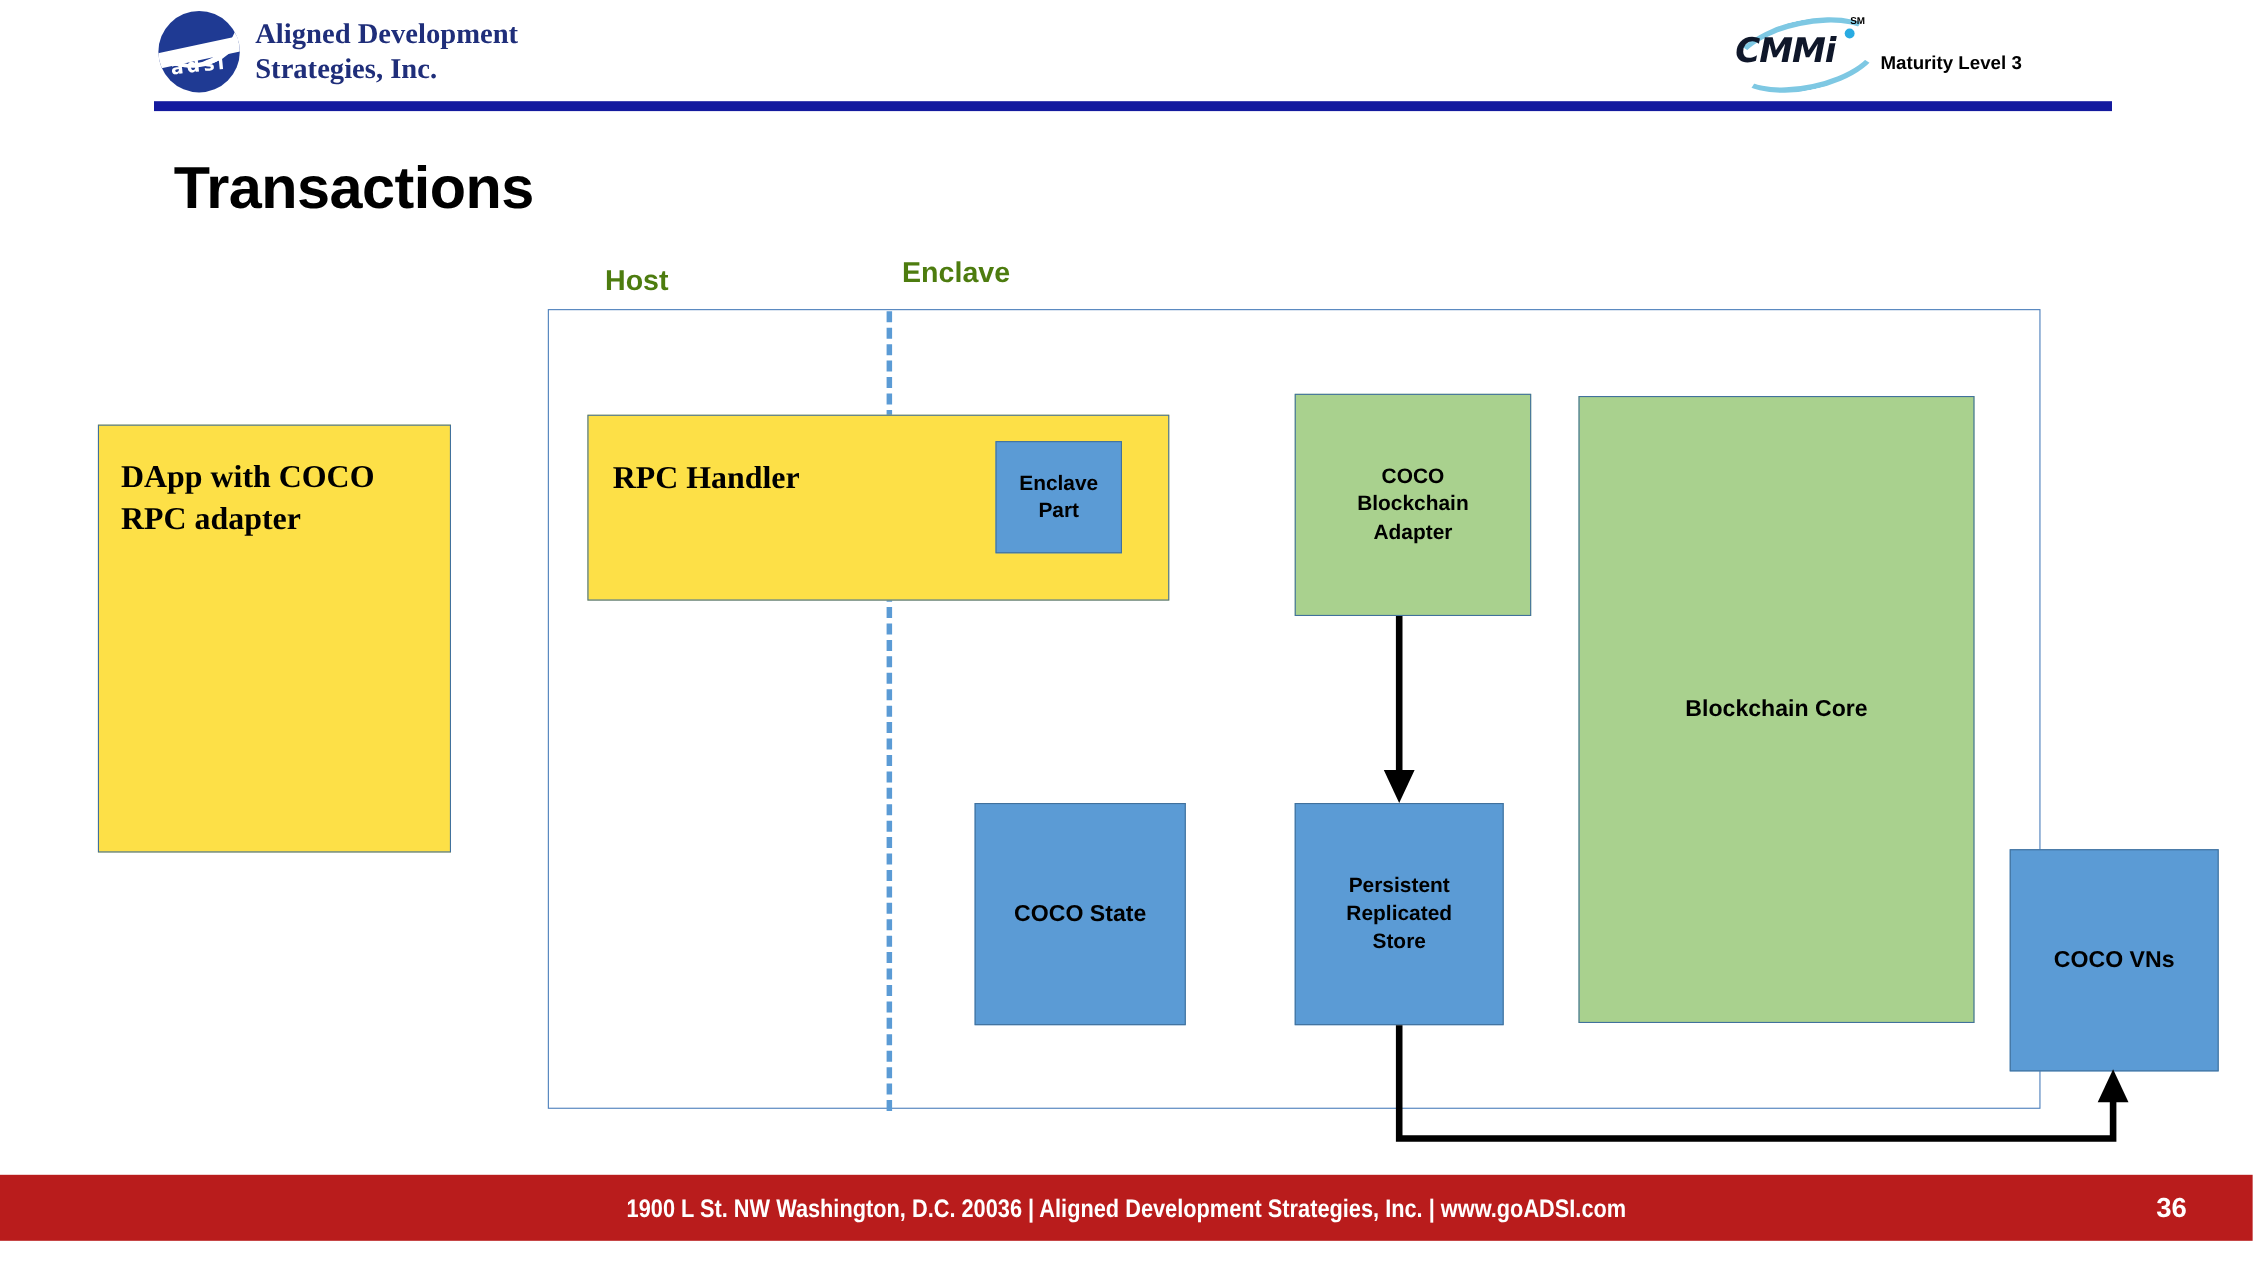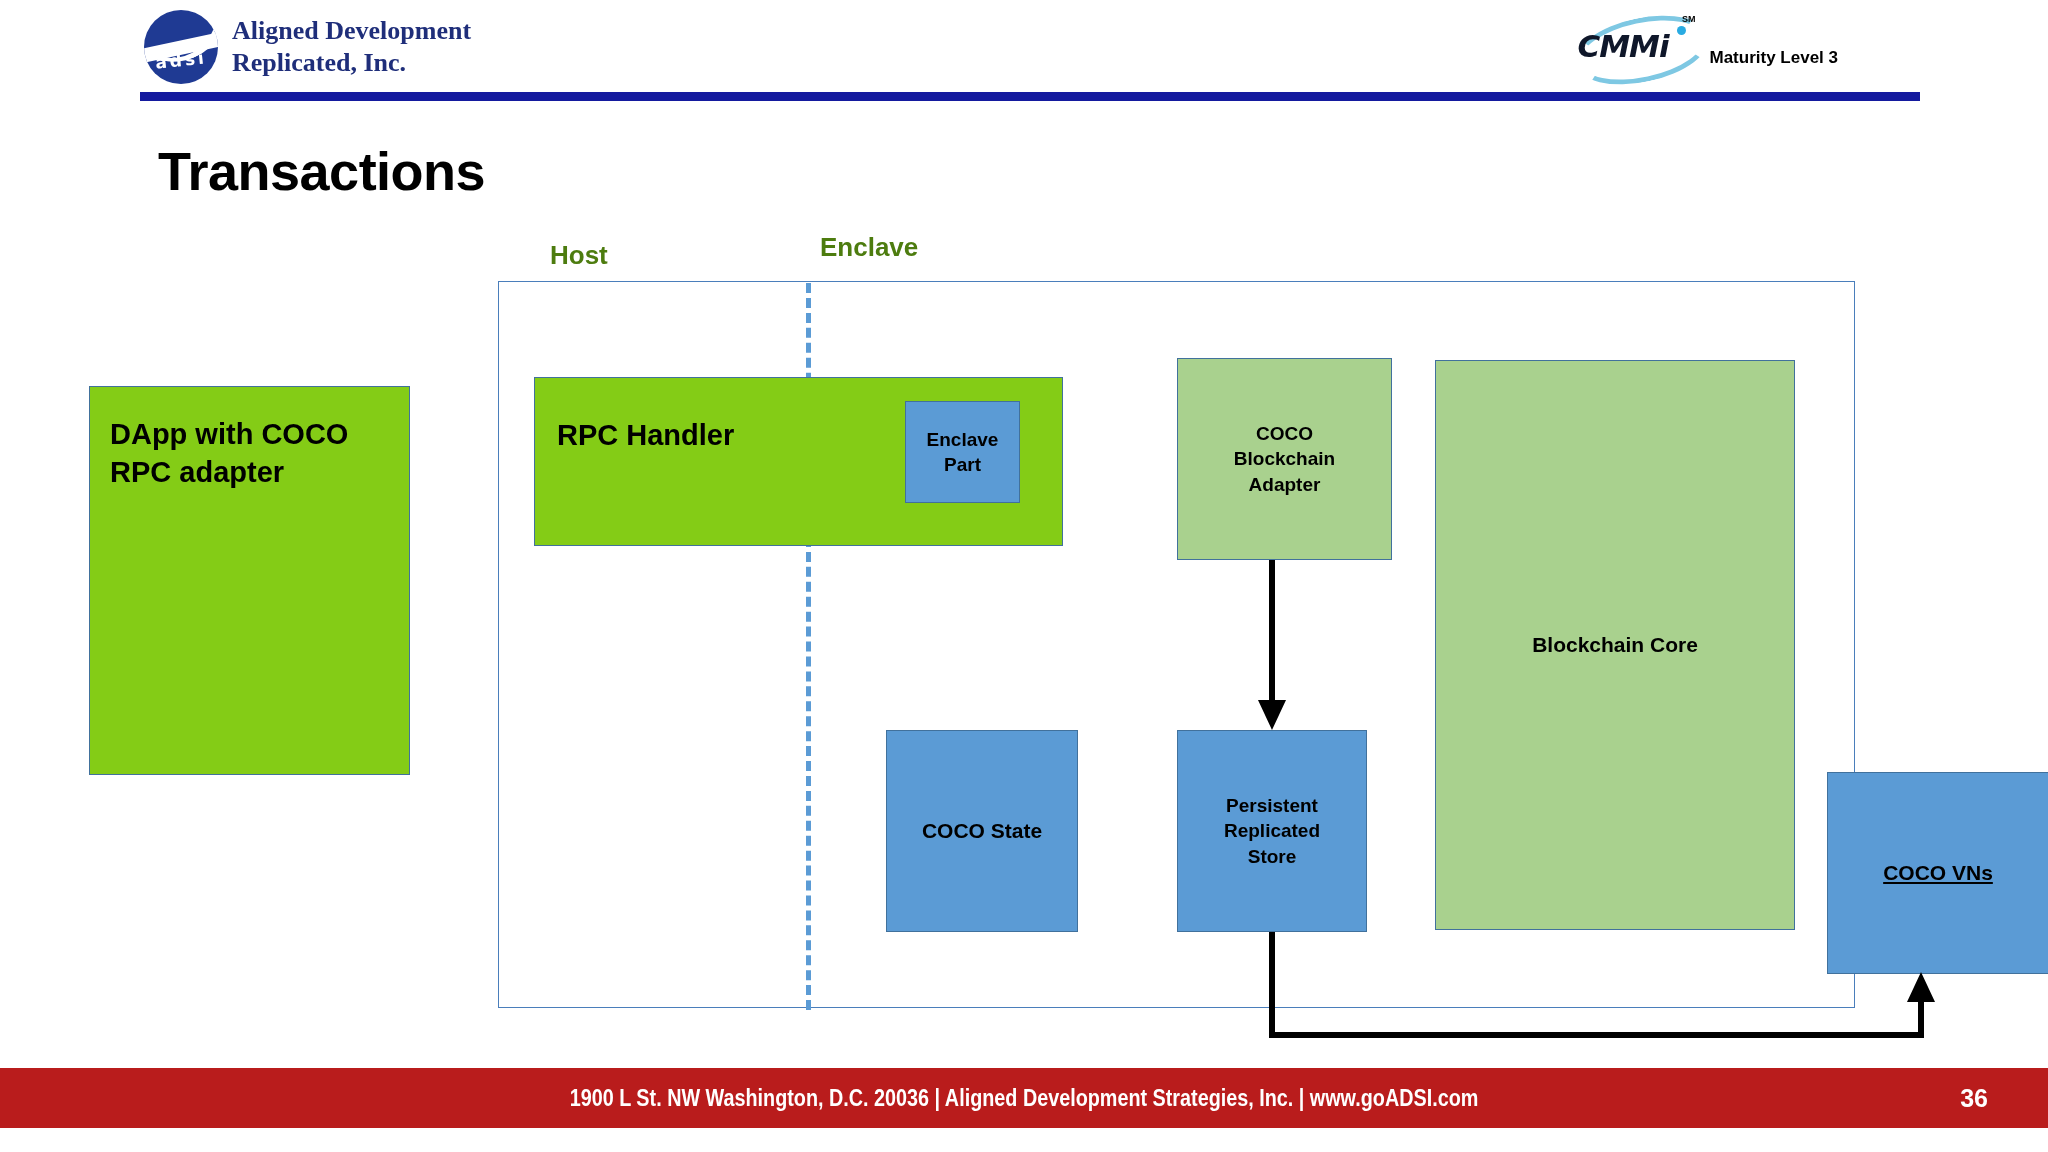--- a/index.html
+++ b/index.html
@@ -178,21 +178,21 @@
     box-sizing: border-box;
     border: 1.5px solid #41719C;
     display: flex;
     align-items: center;
     justify-content: center;
     text-align: center;
     color: #000000;
     line-height: 1.32;
     white-space: pre-line;
   }
-  .node.gray  { background: #84cc16; }
+  .node.gray  { background: #fde047; font-family: Liberation Serif, serif; }
   .node.blue  { background: #5B9BD5; }
   .node.green { background: #A9D18E; }
 
   #node-dapp {
     left: 89px; top: 386px;
     width: 321px; height: 210px;
     display: block;
     padding: 28px 18px 0 20px;
     font-size: 29px;
     font-weight: 700;
@@ -233,24 +233,23 @@
     font-weight: 700;
   }
   #node-prs {
     left: 1177px; top: 730px;
     width: 190px; height: 202px;
     font-size: 19px;
     font-weight: 700;
   }
   #node-coco-vns {
     left: 1827px; top: 772px;
-    width: 222px; height: 202px;
+    width: 190px; height: 202px;
     font-size: 21px;
     font-weight: 700;
-    text-decoration: underline;
   }
 
   
   #connectors {
     position: absolute;
     left: 0; top: 0;
     width: 2048px; height: 1152px;
     pointer-events: none;
   }
 
@@ -292,21 +291,21 @@
 
   <div id="adsi-logo-group">
     <div id="adsi-mark">
       <div class="swoosh s1"></div>
       <div class="swoosh s2"></div>
       <div class="swoosh s3"></div>
       <div class="band"></div>
       <div class="letters">adsi</div>
     </div>
     <div id="adsi-name">Aligned Development
-Replicated, Inc.</div>
+Strategies, Inc.</div>
   </div>
 
   <div id="cmmi-group">
     <div id="cmmi-mark">
       <div class="ring"></div>
       <div class="cmmi-text">CMMi</div>
       <div class="dot"></div>
       <div class="sm">SM</div>
     </div>
     <div id="cmmi-label">Maturity Level 3</div>

